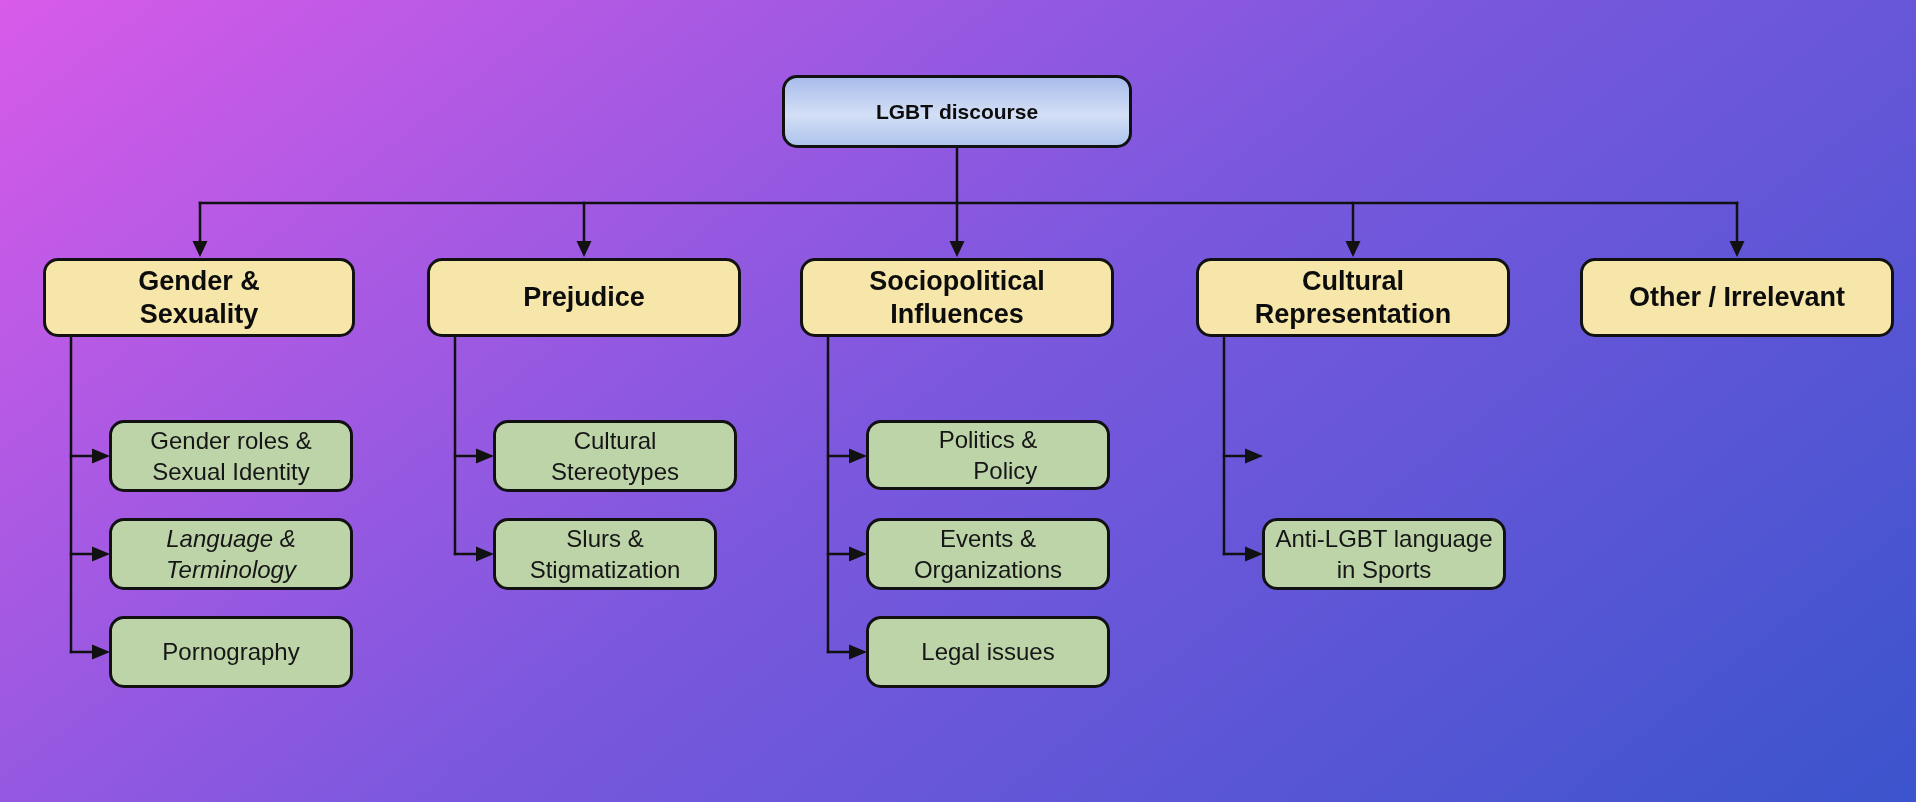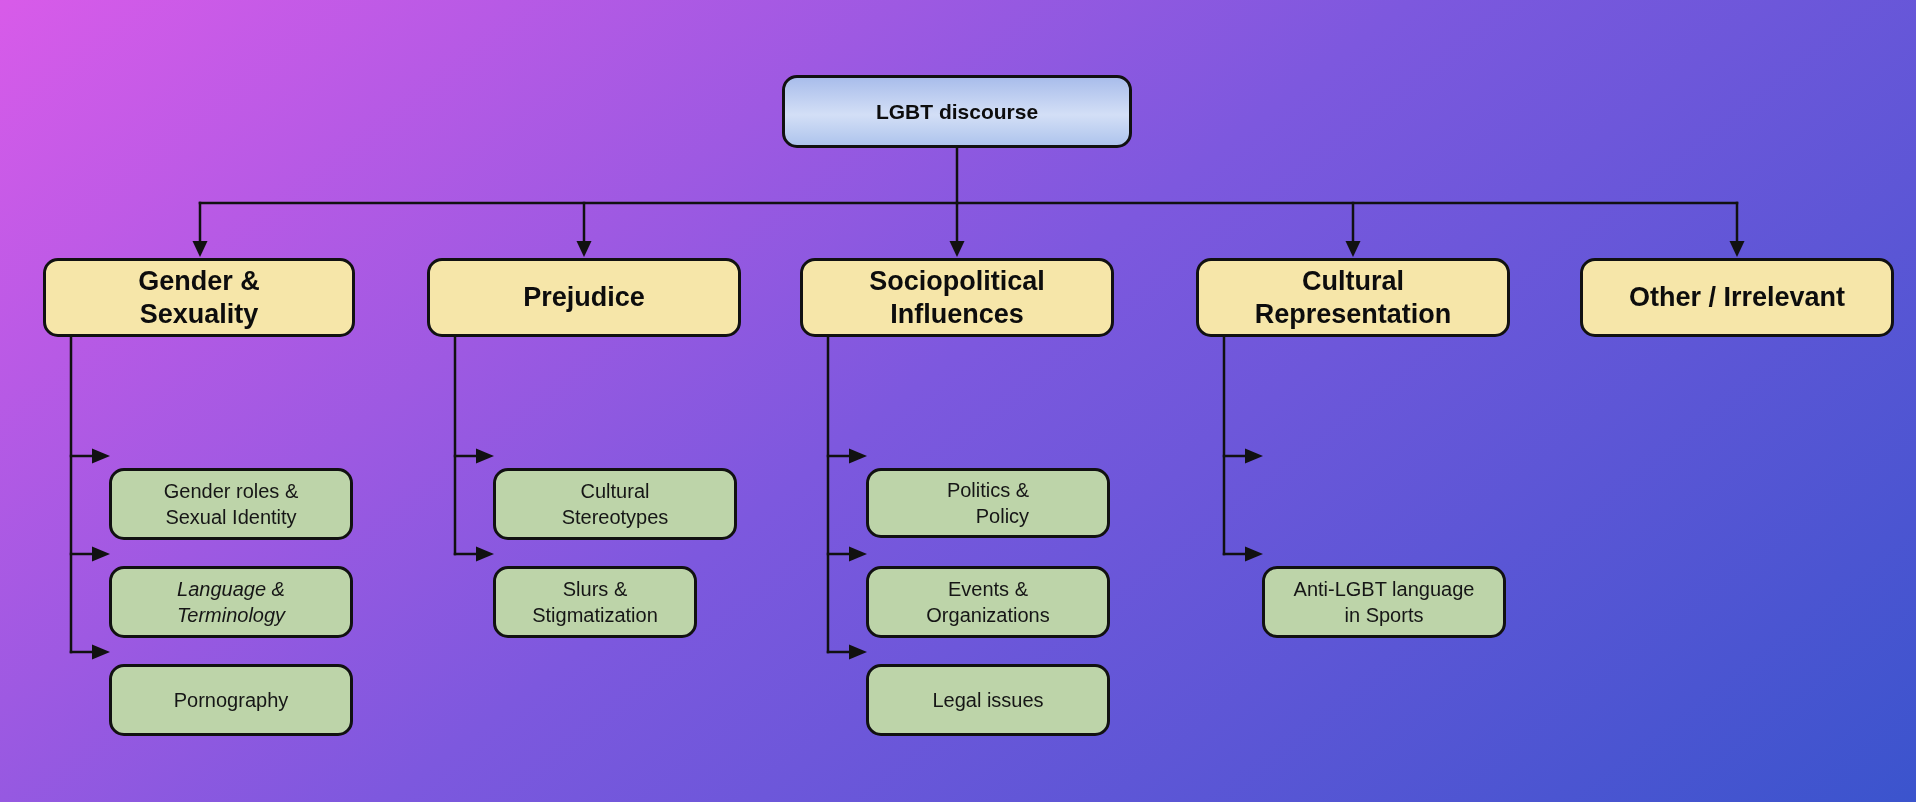--- a/index.html
+++ b/index.html
@@ -21,24 +21,23 @@
   }
   .node.root{
     font-weight:bold;font-size:21px;
     background:linear-gradient(180deg, var(--root1) 0%, var(--root2) 55%, var(--root3) 100%);
   }
   .node.category{
     font-weight:bold;font-size:27px;line-height:1.22;
     background:var(--catFill);
   }
   .node.sub{
-    font-size:20px;line-height:1.3;
+    font-size:24px;line-height:1.3;
     background:var(--subFill);
     color:var(--subText);
-    margin-top:48px;
   }
 </style>
 </head>
 <body>
 
 <div class="stage">
   <svg class="connectors" width="1916" height="802" viewBox="0 0 1916 802" xmlns="http://www.w3.org/2000/svg">
       <line x1="957" y1="148" x2="957" y2="203" stroke="#111111" stroke-width="2.5" stroke-linecap="square"></line>
       <line x1="200" y1="203" x2="1737" y2="203" stroke="#111111" stroke-width="2.5" stroke-linecap="square"></line>
       <line x1="200" y1="203" x2="200" y2="241" stroke="#111111" stroke-width="2.5" stroke-linecap="square"></line>
@@ -81,21 +80,21 @@
     <div class="node category" style="left: 43px; top: 258px; width: 312px; height: 79px;">Gender &amp;
 Sexuality</div>
     <div class="node sub" style="left: 109px; top: 420px; width: 244px; height: 72px;">Gender roles &amp;
 Sexual Identity</div>
     <div class="node sub" style="left: 109px; top: 518px; width: 244px; height: 72px; font-style: italic;">Language &amp;
 Terminology</div>
     <div class="node sub" style="left: 109px; top: 616px; width: 244px; height: 72px;">Pornography</div>
     <div class="node category" style="left: 427px; top: 258px; width: 314px; height: 79px;">Prejudice</div>
     <div class="node sub" style="left: 493px; top: 420px; width: 244px; height: 72px;">Cultural
 Stereotypes</div>
-    <div class="node sub" style="left: 493px; top: 518px; width: 204px; height: 72px;">Slurs &amp;
+    <div class="node sub" style="left: 493px; top: 518px; width: 224px; height: 72px;">Slurs &amp;
 Stigmatization</div>
     <div class="node category" style="left: 800px; top: 258px; width: 314px; height: 79px;">Sociopolitical
 Influences</div>
     <div class="node sub" style="left: 866px; top: 420px; width: 244px; height: 70px; text-align: right;">Politics &amp;
 Policy</div>
     <div class="node sub" style="left: 866px; top: 518px; width: 244px; height: 72px;">Events &amp;
 Organizations</div>
     <div class="node sub" style="left: 866px; top: 616px; width: 244px; height: 72px;">Legal issues</div>
     <div class="node category" style="left: 1196px; top: 258px; width: 314px; height: 79px;">Cultural
 Representation</div>

